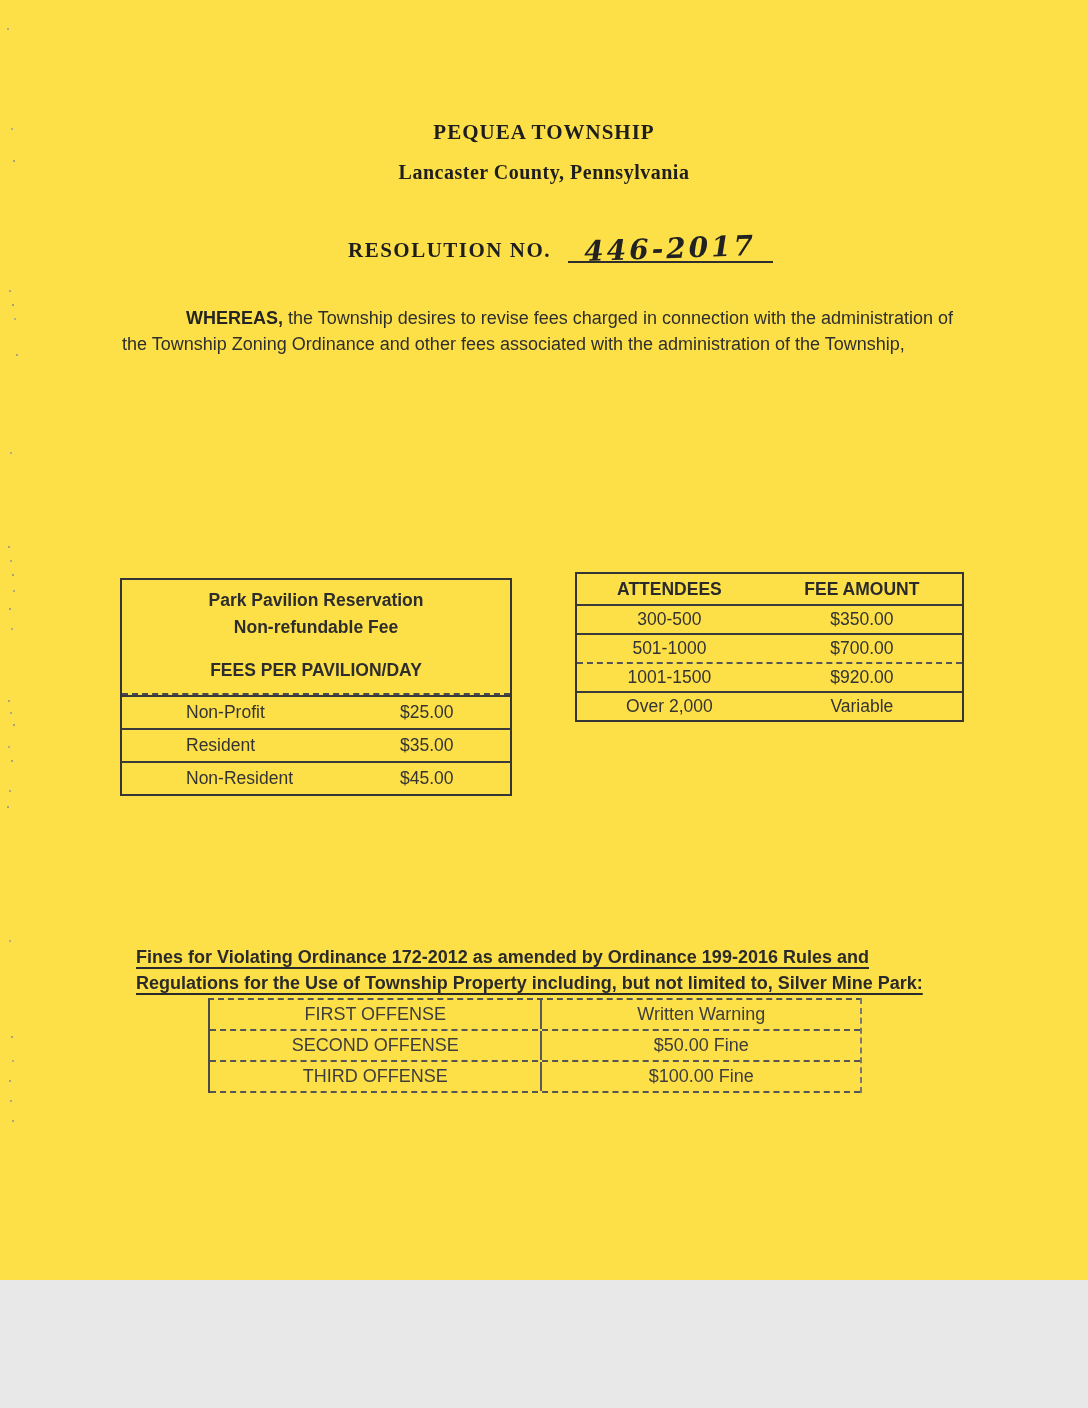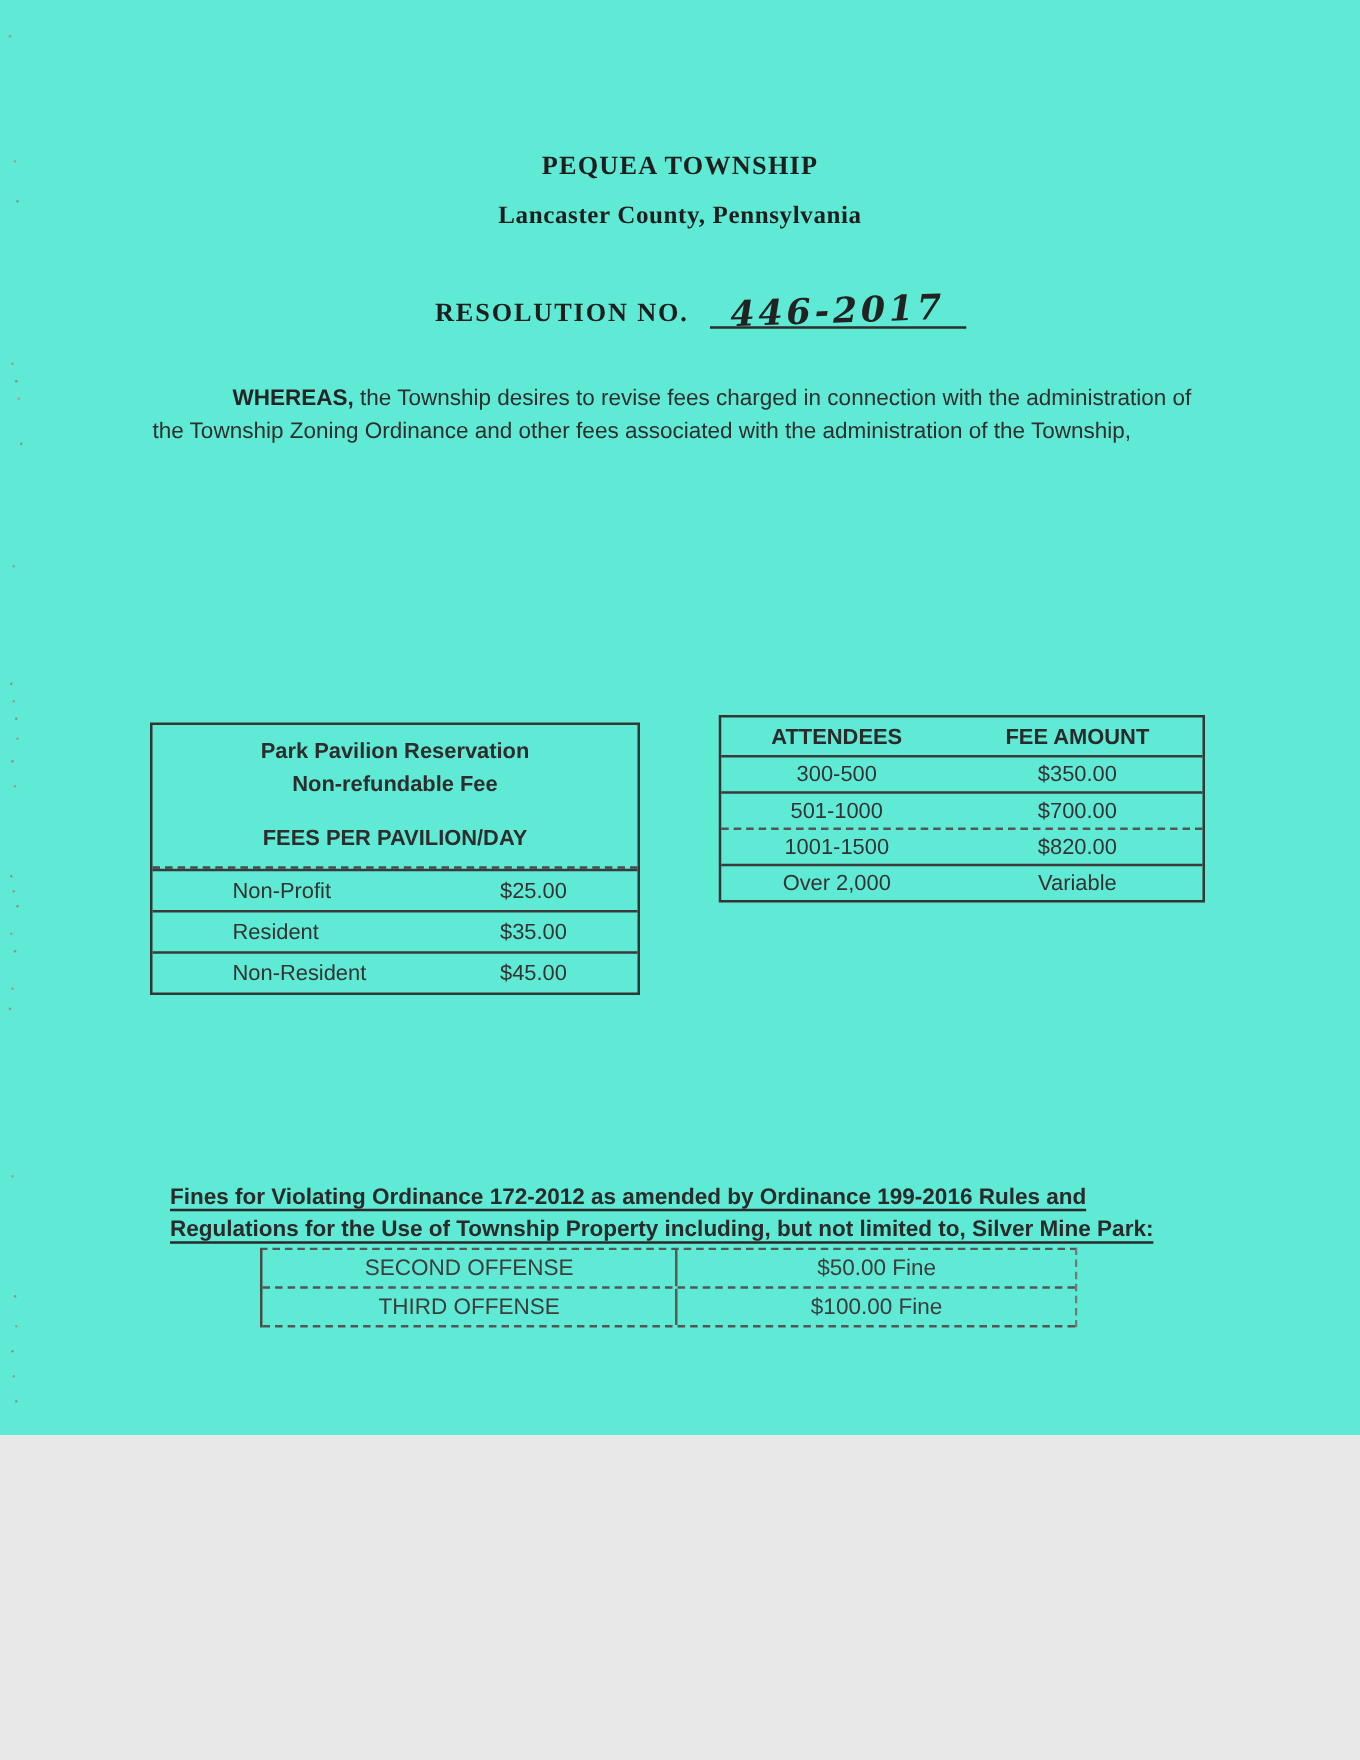--- a/index.html
+++ b/index.html
@@ -1,20 +1,20 @@
 <!DOCTYPE html>
 <html><head>
 <meta charset="utf-8">
 <style>
   html,body{margin:0;padding:0;background:#e8e8e8;}
   .page{
     position:relative;
-    width:1088px;height:1148px;
+    width:1088px;height:1280px;
     margin:0 auto;
-    background:#5eead4;
+    background:#fde047;
     font-family:"Liberation Sans",sans-serif;
     color:#262626;
     overflow:hidden;
   }
   
   .doc-title{
     position:absolute;top:120px;left:0;width:100%;
     text-align:center;font-family:"Liberation Serif",serif;
     font-weight:bold;font-size:21px;letter-spacing:1px;color:#1e1e1e;
     margin:0;
@@ -185,32 +185,36 @@
     <div class="pu-row">
       <span class="pu-c1">300-500</span>
       <span class="pu-c2">$350.00</span>
     </div>
     <div class="pu-row">
       <span class="pu-c1">501-1000</span>
       <span class="pu-c2">$700.00</span>
     </div>
     <div class="pu-row dashed">
       <span class="pu-c1">1001-1500</span>
-      <span class="pu-c2">$820.00</span>
+      <span class="pu-c2">$920.00</span>
     </div>
     <div class="pu-row">
       <span class="pu-c1">Over 2,000</span>
       <span class="pu-c2">Variable</span>
     </div>
   </div>
 
   <p class="fines-heading">Fines for Violating Ordinance 172-2012 as amended by Ordinance 199-2016 Rules and Regulations for the Use of Township Property including, but not limited to, Silver Mine Park:</p>
 
   <div class="tbl offense">
     <div class="off-row">
+      <span class="off-c1">FIRST OFFENSE</span>
+      <span class="off-c2">Written Warning</span>
+    </div>
+    <div class="off-row">
       <span class="off-c1">SECOND OFFENSE</span>
       <span class="off-c2">$50.00 Fine</span>
     </div>
     <div class="off-row">
       <span class="off-c1">THIRD OFFENSE</span>
       <span class="off-c2">$100.00 Fine</span>
     </div>
   </div>
 
   <p class="page-footer">Page 1 of 7</p>

